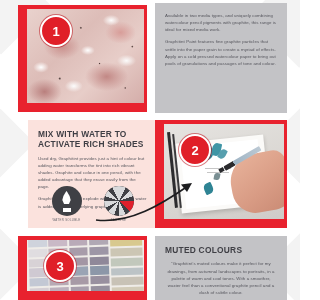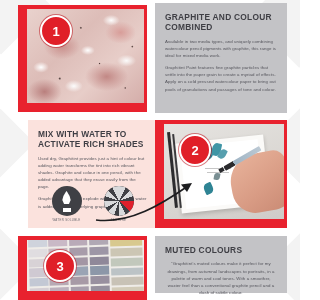--- a/index.html
+++ b/index.html
@@ -56,21 +56,21 @@
   .gray{background:#c3c3c6;}
   .pink{background:#fbe2dd;}
   .quote p{text-align:center;}
 
   
   #panel-1{left:18px;  top:5px;   width:129px;height:107px;}
   #panel-2{left:155px; top:3px;   width:132px;height:110px;}
   #panel-3{left:28px;  top:120px; width:129px;height:108px;}
   #panel-4{left:155px; top:120px; width:132px;height:108px;}
   #panel-5{left:18px;  top:236px; width:129px;height:64px;}
-  #panel-6{left:155px; top:236px; width:132px;height:57px;}
+  #panel-6{left:155px; top:236px; width:132px;height:64px;}
 
   #panel-1 .badge{left:22px;top:10px;}
   #panel-4 .badge{left:24px;top:14px;}
   #panel-5 .badge{left:26px;top:14px;}
 
   
   .art-wash{
     width:100%;height:100%;
     background:
       radial-gradient(ellipse 18px 12px at 22% 18%, #ffffff 0%, rgba(255,255,255,0) 62%),
@@ -159,21 +159,20 @@
   <div class="grid">
 
     <div class="panel img-panel" id="panel-1">
       <div class="photo">
         <div class="art-wash"></div>
       </div>
       <div class="badge">1</div>
     </div>
 
     <div class="panel txt-panel gray" id="panel-2">
-      <h2>GRAPHITE AND COLOUR COMBINED</h2>
       <p>Available in two media types, and uniquely combining watercolour pencil pigments with graphite, this range is ideal for mixed media work.</p>
       <p>Graphitint Paint features fine graphite particles that settle into the paper grain to create a myriad of effects. Apply on a cold pressed watercolour paper to bring out pools of granulations and passages of tone and colour.</p>
     </div>
 
     <div class="panel txt-panel pink" id="panel-3">
       <h2>MIX WITH WATER TO ACTIVATE RICH SHADES</h2>
       <p>Used dry, Graphitint provides just a hint of colour but adding water transforms the tint into rich vibrant shades. Graphite and colour in one pencil, with the added advantage that they erase easily from the page.</p>
       <p>Graphitint Pencils will explode with colour when water is added with an underlying graphite sheen.</p>
 
       <div class="icons">

